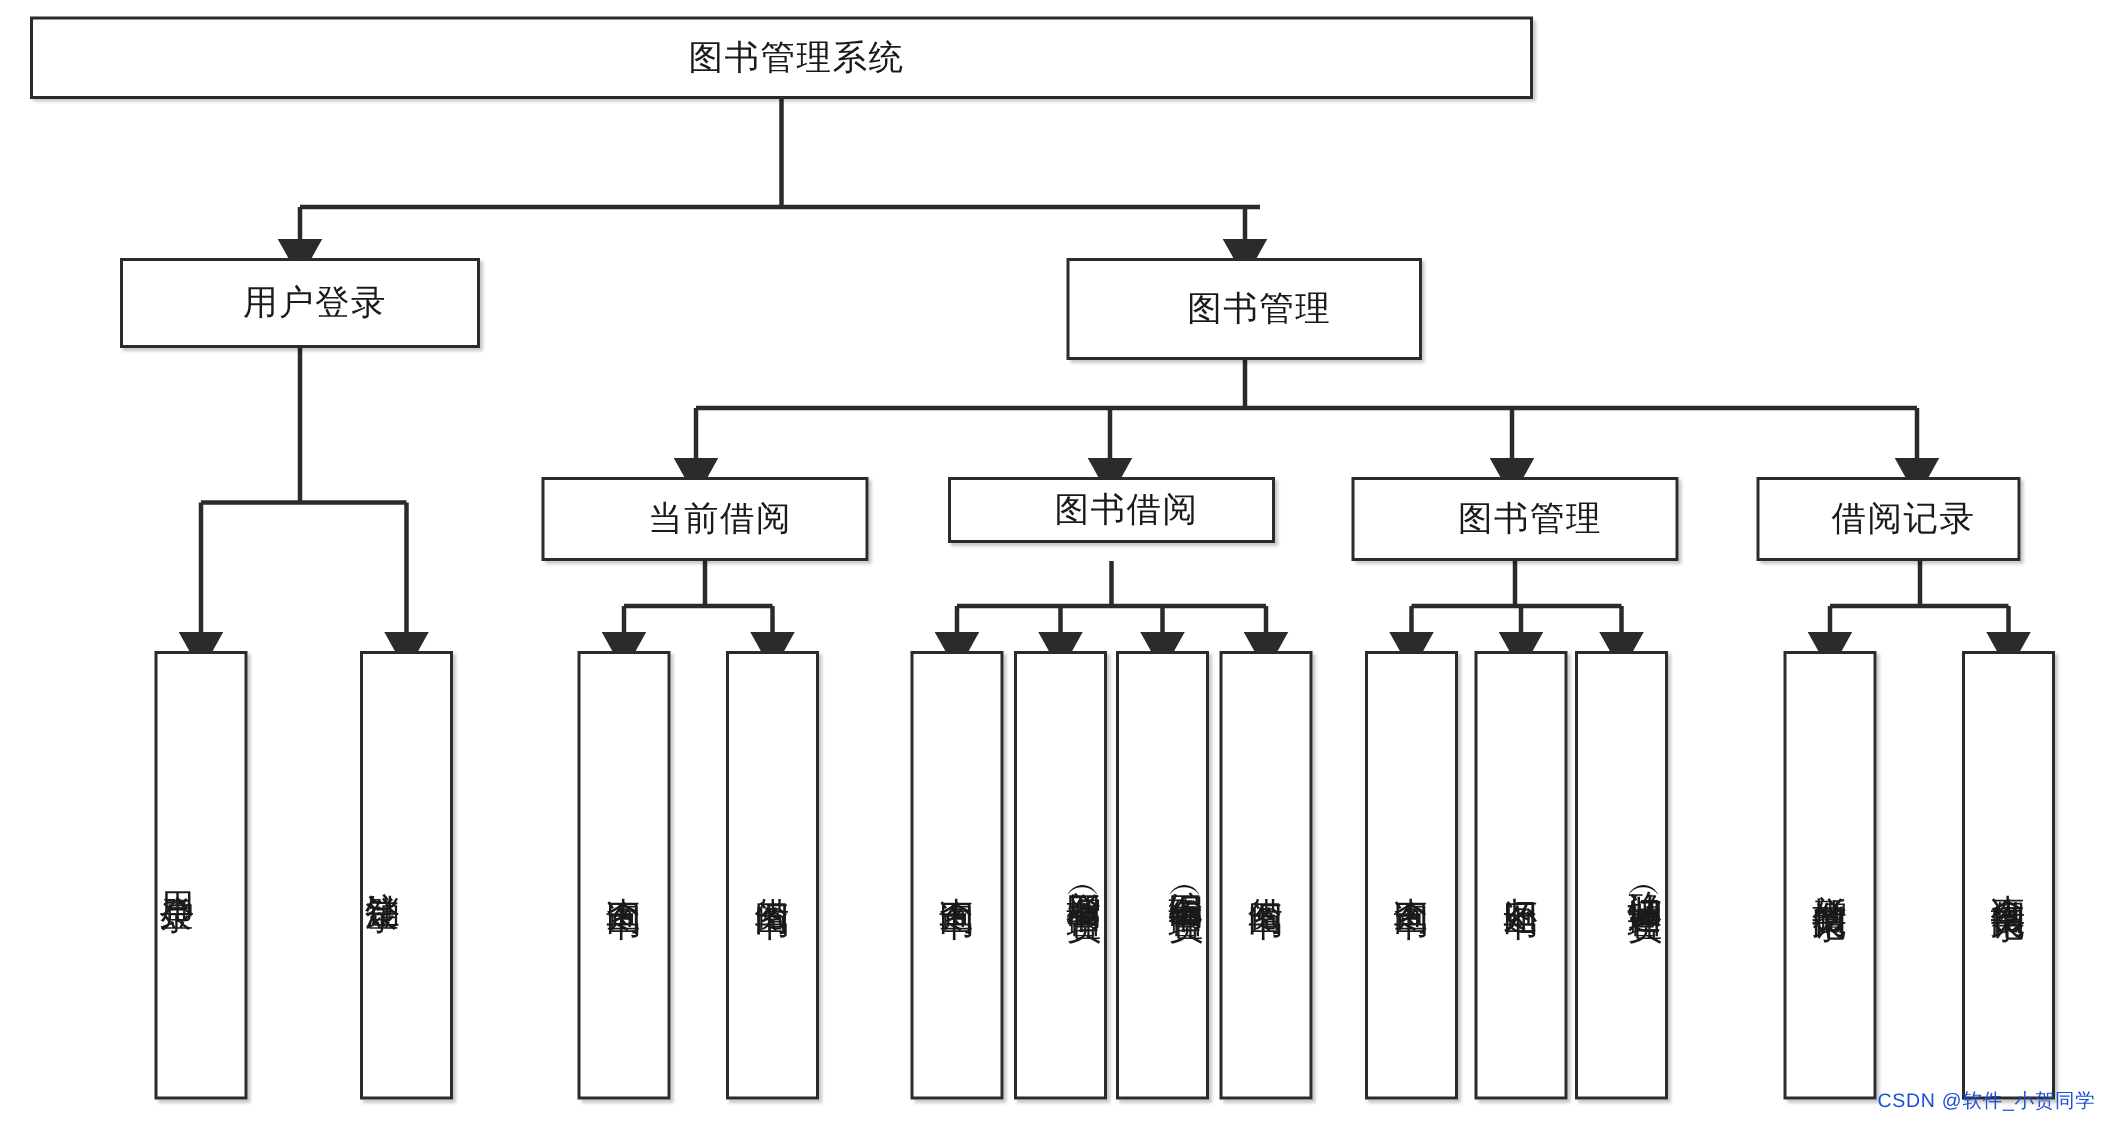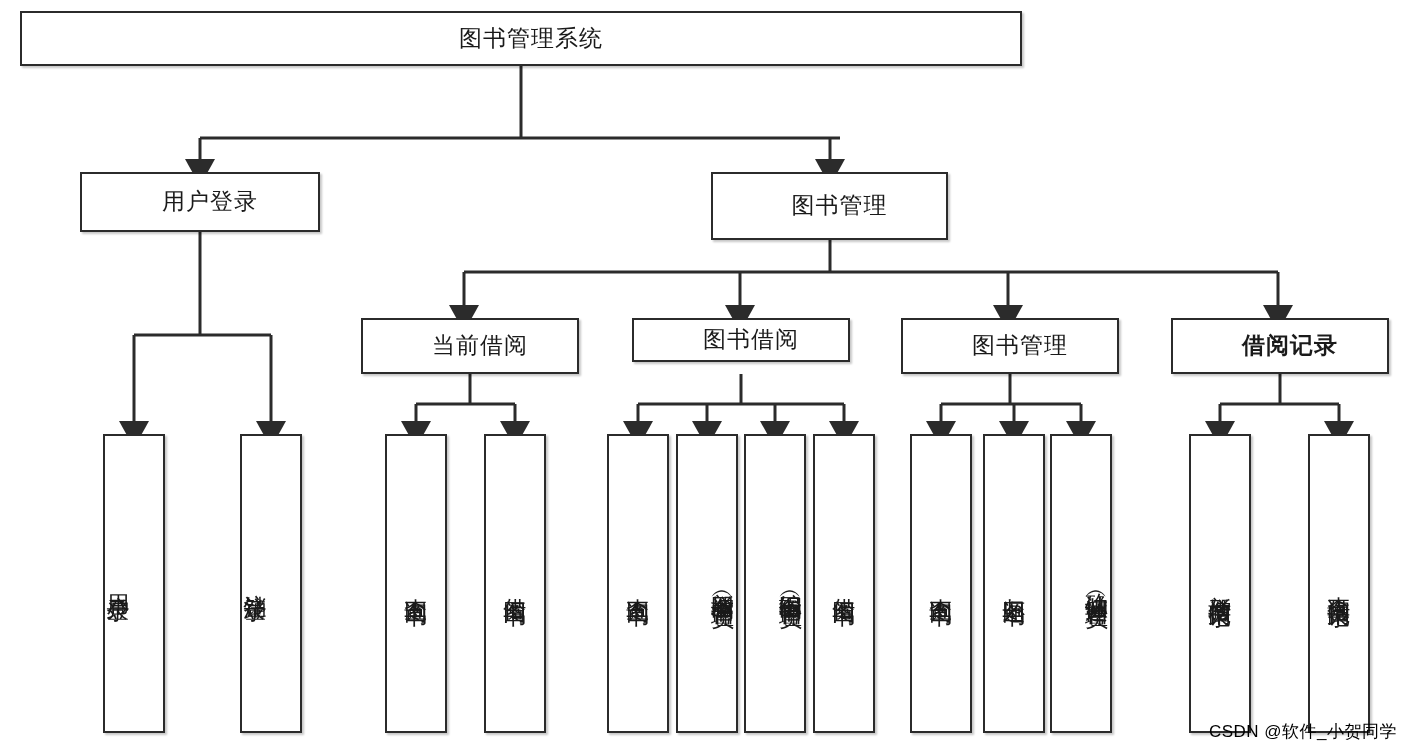--- a/index.html
+++ b/index.html
@@ -54,22 +54,22 @@
     padding-bottom: 14px;
   }
   .node.vert.topish {
     align-items: flex-start;
     padding-top: 6px;
   }
   .watermark {
     position: absolute;
     right: 8px;
     bottom: 4px;
-    font-size: 17px;
-    color: #000000;
+    font-size: 13px;
+    color: #1d4ed8;
     white-space: nowrap;
     letter-spacing: 0.5px;
   }
 </style>
 </head>
 <body>
 
 <div id="canvas">
 
   <svg class="edges" viewBox="0 0 1405 747">
@@ -123,21 +123,21 @@
   </svg>
 
   <div class="node horiz" id="n-root" style="left: 20px; top: 11px; width: 1002px; height: 55px;">图书管理系统</div>
 
   <div class="node horiz" id="n-l2-0" style="left: 80px; top: 172px; width: 240px; height: 60px;">用户登录</div>
   <div class="node horiz" id="n-l2-1" style="left: 711px; top: 172px; width: 237px; height: 68px;">图书管理</div>
 
   <div class="node horiz" id="n-l3-0" style="left: 361px; top: 318px; width: 218px; height: 56px;">当前借阅</div>
   <div class="node horiz" id="n-l3-1" style="left: 632px; top: 318px; width: 218px; height: 44px;">图书借阅</div>
   <div class="node horiz" id="n-l3-2" style="left: 901px; top: 318px; width: 218px; height: 56px;">图书管理</div>
-  <div class="node horiz" id="n-l3-3" style="left: 1171px; top: 318px; width: 218px; height: 56px; font-weight: bold;">借阅记录</div>
+  <div class="node horiz" id="n-l3-3" style="left: 1171px; top: 318px; width: 176px; height: 56px;">借阅记录</div>
 
   <div class="node vert bottomish" id="n-lf-0" style="left: 103px; top: 434px; width: 62px; height: 299px;">用户登录</div>
   <div class="node vert bottomish" id="n-lf-1" style="left: 240px; top: 434px; width: 62px; height: 299px;">注销登录</div>
   <div class="node vert" id="n-lf-2" style="left: 385px; top: 434px; width: 62px; height: 299px;">查询图书</div>
   <div class="node vert" id="n-lf-3" style="left: 484px; top: 434px; width: 62px; height: 299px;">借阅图书</div>
   <div class="node vert" id="n-lf-4" style="left: 607px; top: 434px; width: 62px; height: 299px;">查询图书</div>
   <div class="node vert topish" id="n-lf-5" style="left: 676px; top: 434px; width: 62px; height: 299px;">新增图书（管理员）</div>
   <div class="node vert topish" id="n-lf-6" style="left: 744px; top: 434px; width: 62px; height: 299px;">编辑图书（管理员）</div>
   <div class="node vert" id="n-lf-7" style="left: 813px; top: 434px; width: 62px; height: 299px;">借阅图书</div>
   <div class="node vert" id="n-lf-8" style="left: 910px; top: 434px; width: 62px; height: 299px;">查询图书</div>

